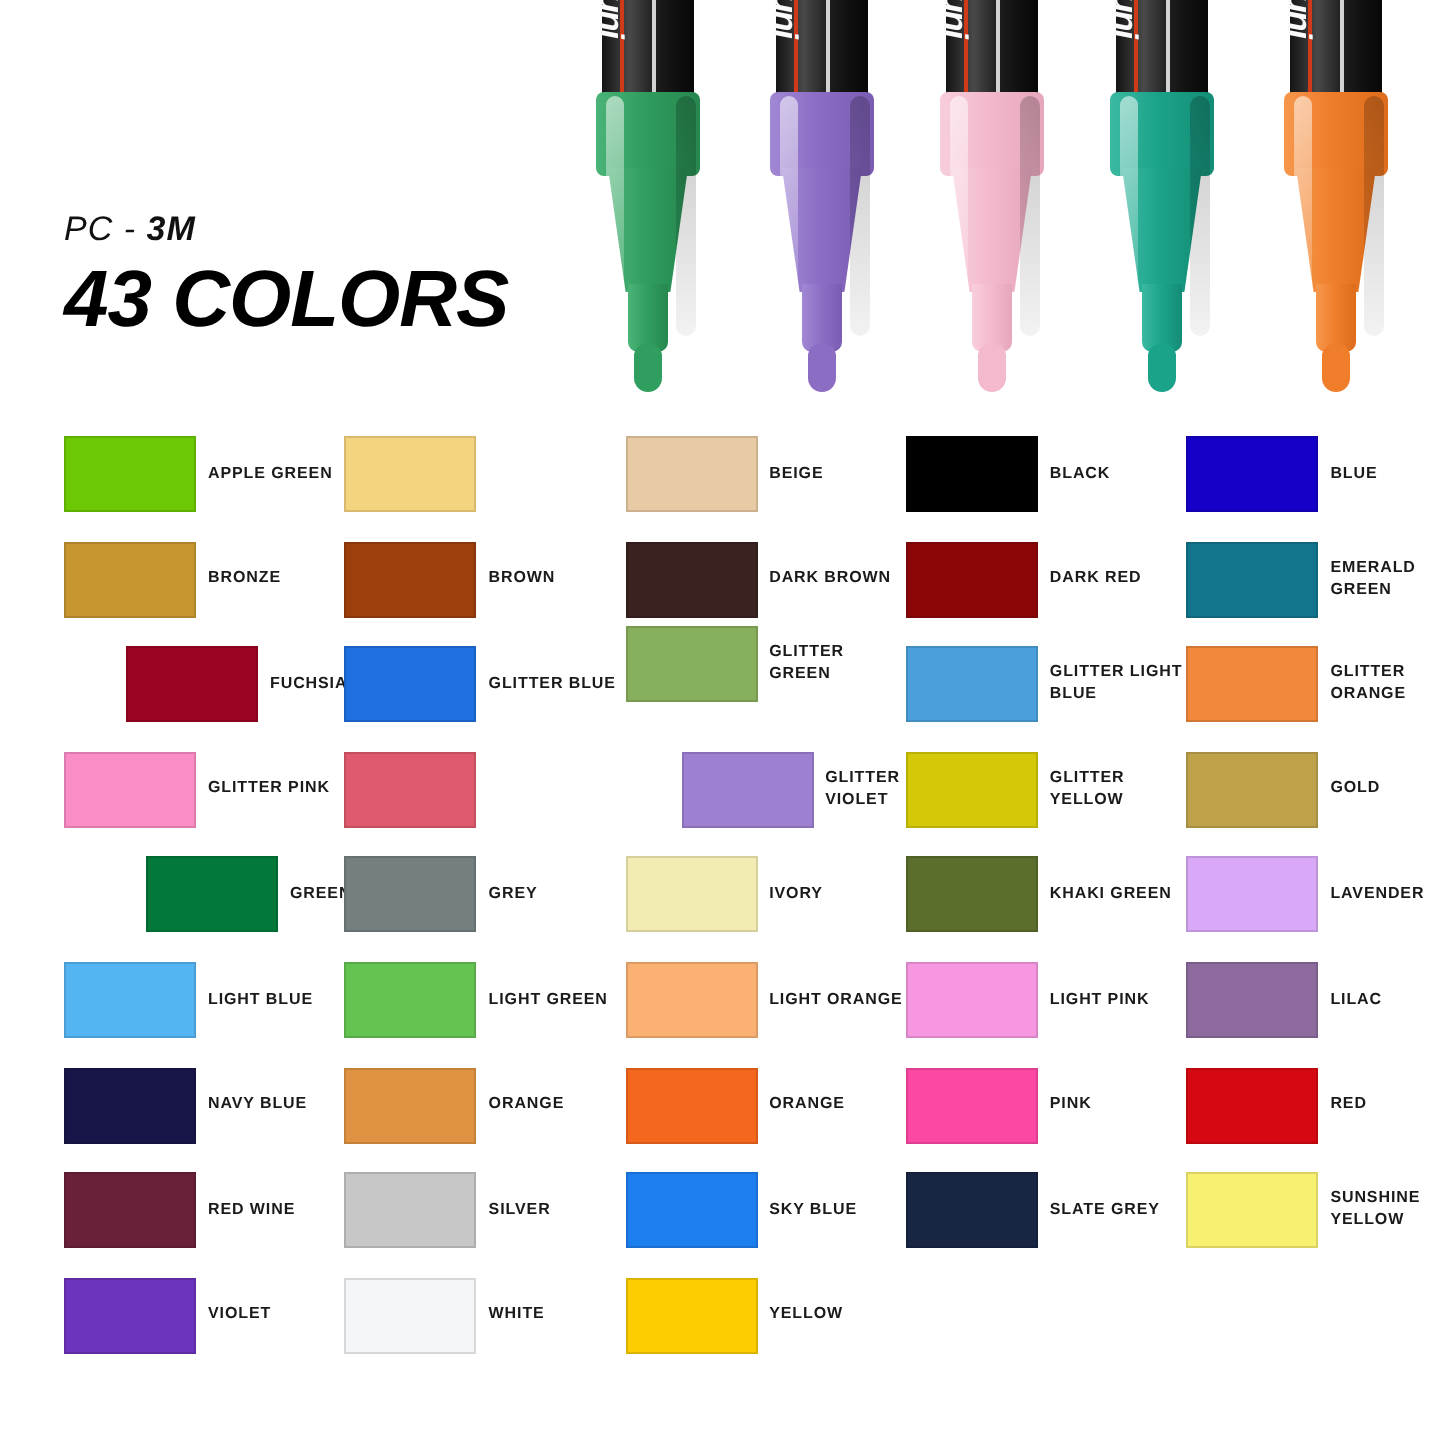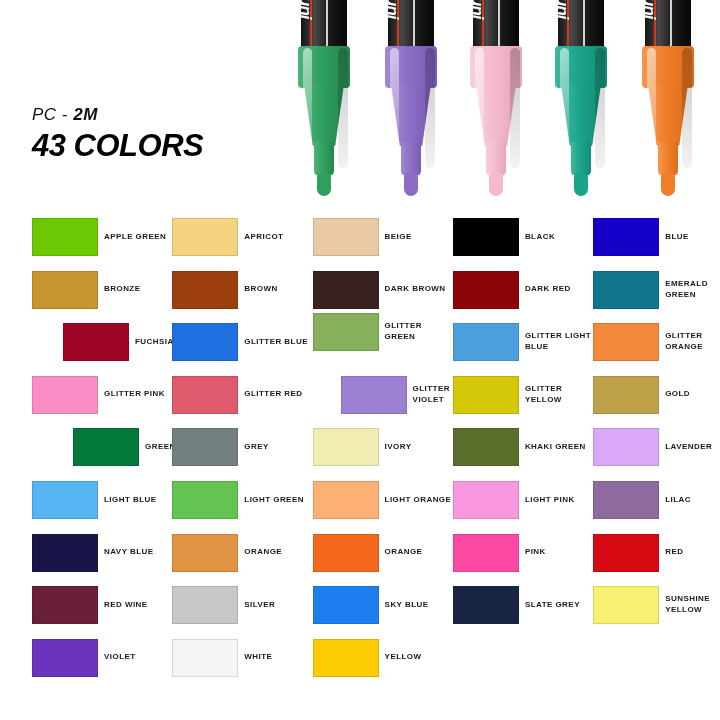--- a/index.html
+++ b/index.html
@@ -143,21 +143,21 @@
     color: #111111;
     letter-spacing: .5px;
     line-height: 1;
   }
   #pc-line .model {
     font-weight: 700;
   }
   #colors-line {
     margin-top: 7px;
     font-family: "Liberation Sans", sans-serif;
-    font-size: 31px;
+    font-size: 40px;
     font-weight: 700;
     font-style: italic;
     color: #000000;
     letter-spacing: -0.5px;
     line-height: 1;
     white-space: nowrap;
   }
 
   
   #grid {
@@ -265,33 +265,32 @@
         <div class="cone" style="background: linear-gradient(90deg, rgb(246, 151, 76) 0%, rgb(239, 125, 42) 48%, rgb(221, 109, 28) 100%);"></div>
         <div class="neck" style="background: linear-gradient(90deg, rgb(246, 151, 76) 0%, rgb(239, 125, 42) 50%, rgb(221, 109, 28) 100%);"></div>
         <div class="tip" style="background: rgb(239, 125, 42);"></div>
         <div class="gloss"></div>
         <div class="shade"></div>
       </div>
     </div>
 
   <div id="title-block">
     <div id="pc-line">
-      <span>PC - </span><span class="model">2M</span>
+      <span>PC - </span><span class="model">3M</span>
     </div>
     <div id="colors-line">43 COLORS</div>
   </div>
 
   <div id="grid">
       <div class="cell" style="left: 0px; top: 0px;">
         <div class="swatch" style="background: rgb(108, 200, 3);"></div>
         <div class="label">APPLE GREEN</div>
       </div>
       <div class="cell" style="left: 140.3px; top: 0px;">
         <div class="swatch" style="background: rgb(245, 212, 128);"></div>
-        <div class="label">APRICOT</div>
       </div>
       <div class="cell" style="left: 280.6px; top: 0px;">
         <div class="swatch" style="background: rgb(232, 202, 164);"></div>
         <div class="label">BEIGE</div>
       </div>
       <div class="cell" style="left: 420.9px; top: 0px;">
         <div class="swatch" style="background: rgb(0, 0, 0);"></div>
         <div class="label">BLACK</div>
       </div>
       <div class="cell" style="left: 561.2px; top: 0px;">
@@ -337,21 +336,20 @@
       <div class="cell" style="left: 561.2px; top: 105.2px;">
         <div class="swatch" style="background: rgb(242, 136, 60);"></div>
         <div class="label">GLITTER ORANGE</div>
       </div>
       <div class="cell" style="left: 0px; top: 157.8px;">
         <div class="swatch" style="background: rgb(251, 141, 197);"></div>
         <div class="label">GLITTER PINK</div>
       </div>
       <div class="cell" style="left: 140.3px; top: 157.8px;">
         <div class="swatch" style="background: rgb(223, 90, 108);"></div>
-        <div class="label">GLITTER RED</div>
       </div>
       <div class="cell" style="left: 280.6px; top: 157.8px; margin-left: 28px;">
         <div class="swatch" style="background: rgb(158, 128, 210);"></div>
         <div class="label">GLITTER VIOLET</div>
       </div>
       <div class="cell" style="left: 420.9px; top: 157.8px;">
         <div class="swatch" style="background: rgb(212, 200, 8);"></div>
         <div class="label">GLITTER YELLOW</div>
       </div>
       <div class="cell" style="left: 561.2px; top: 157.8px;">

